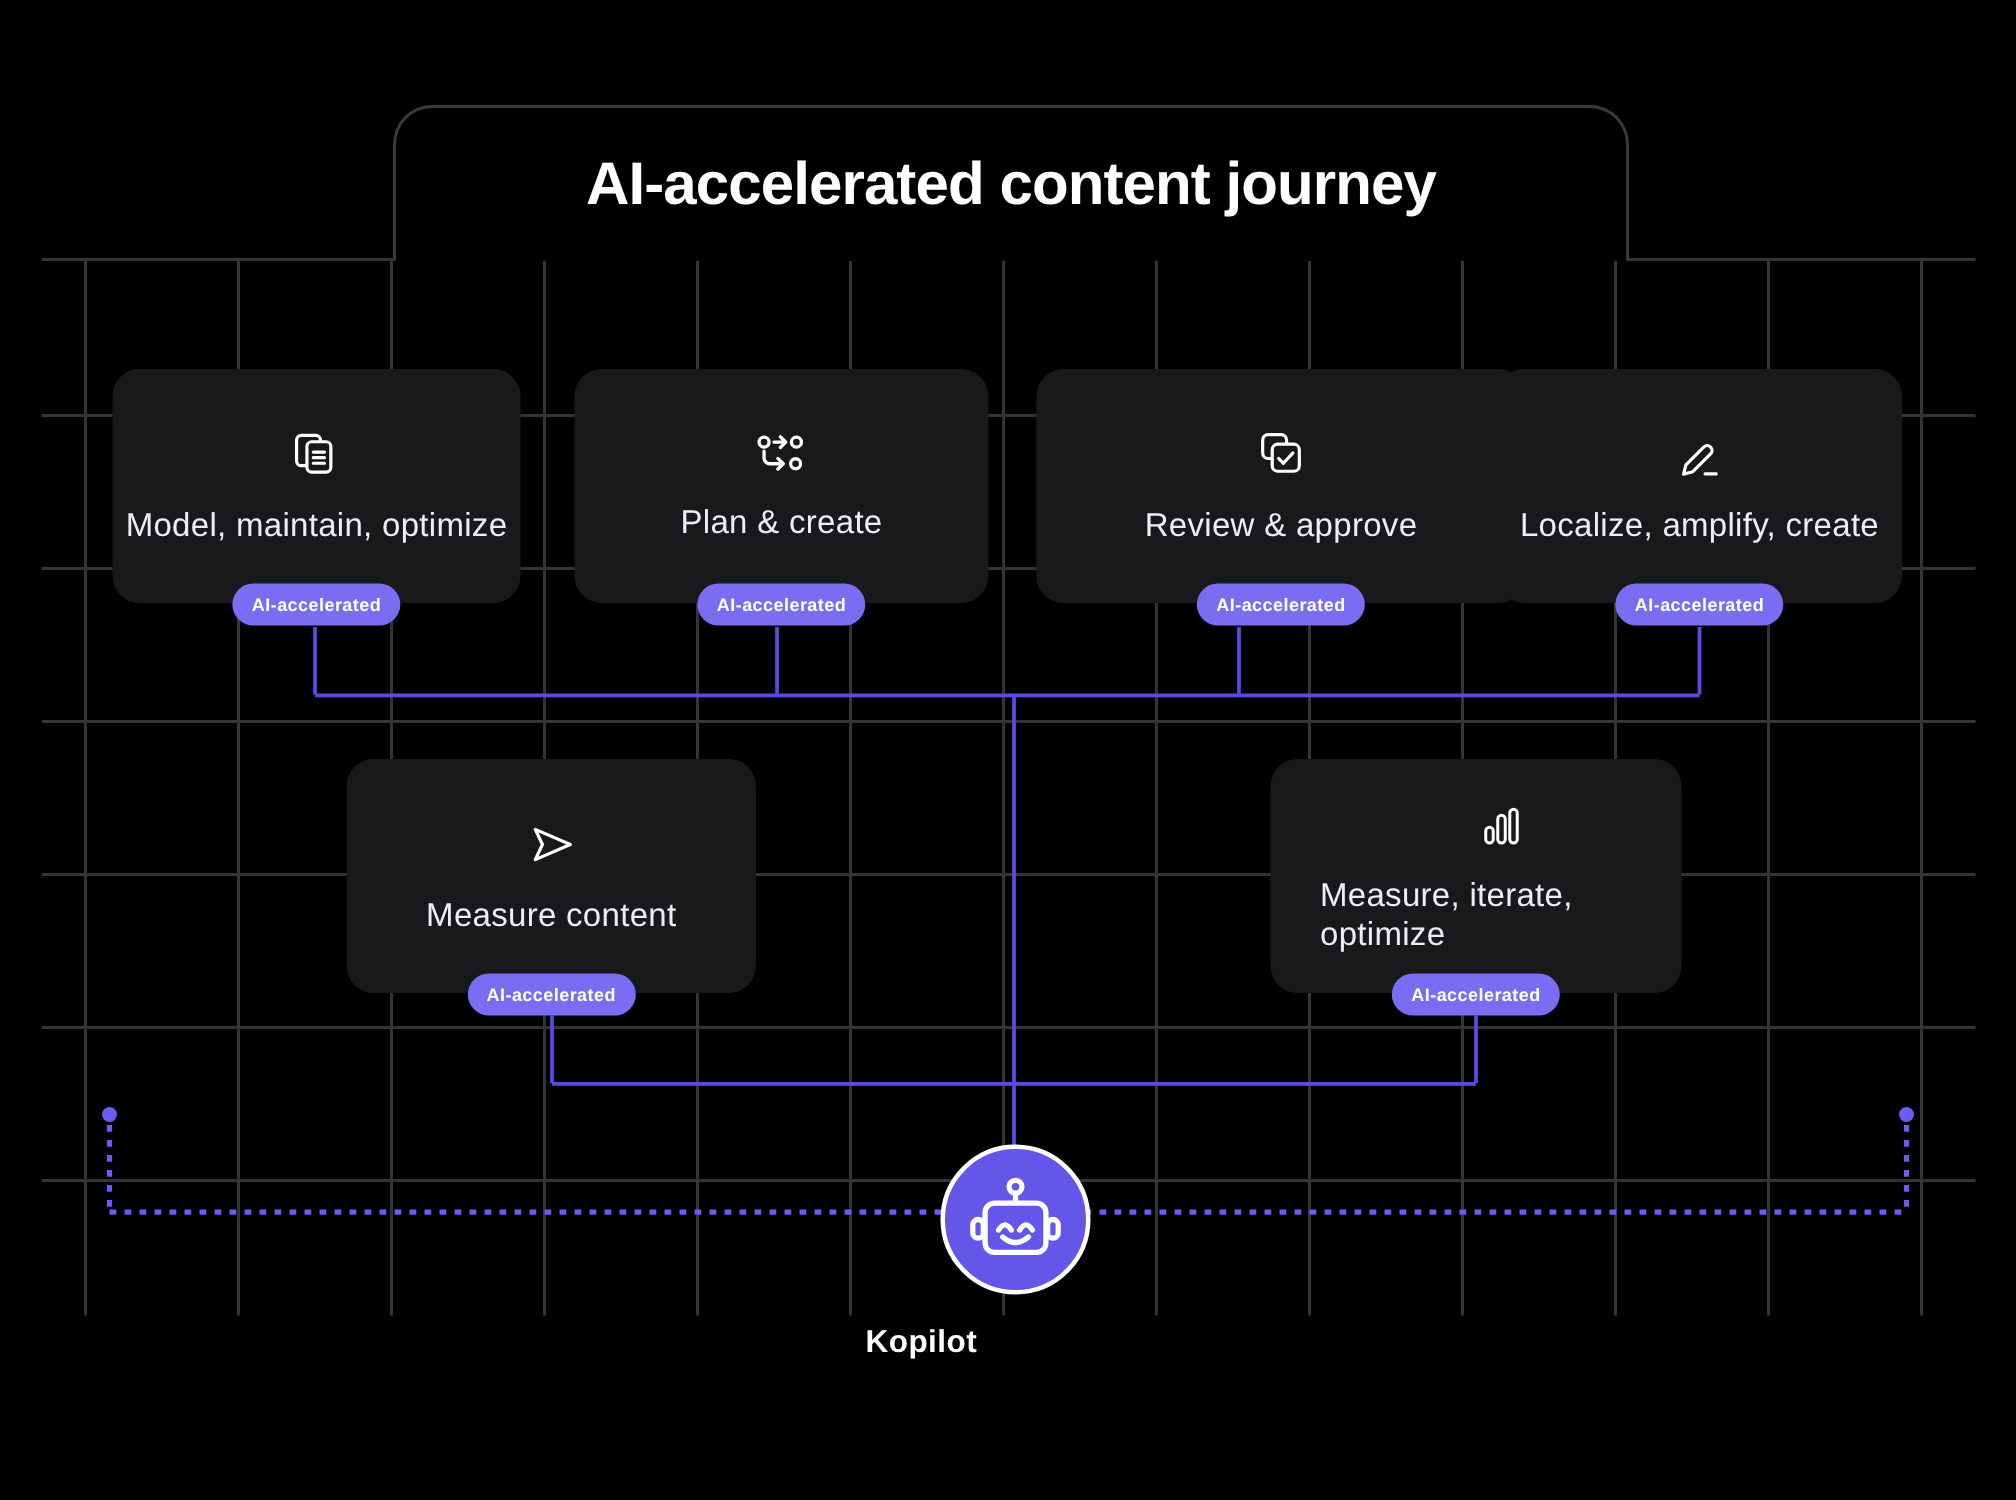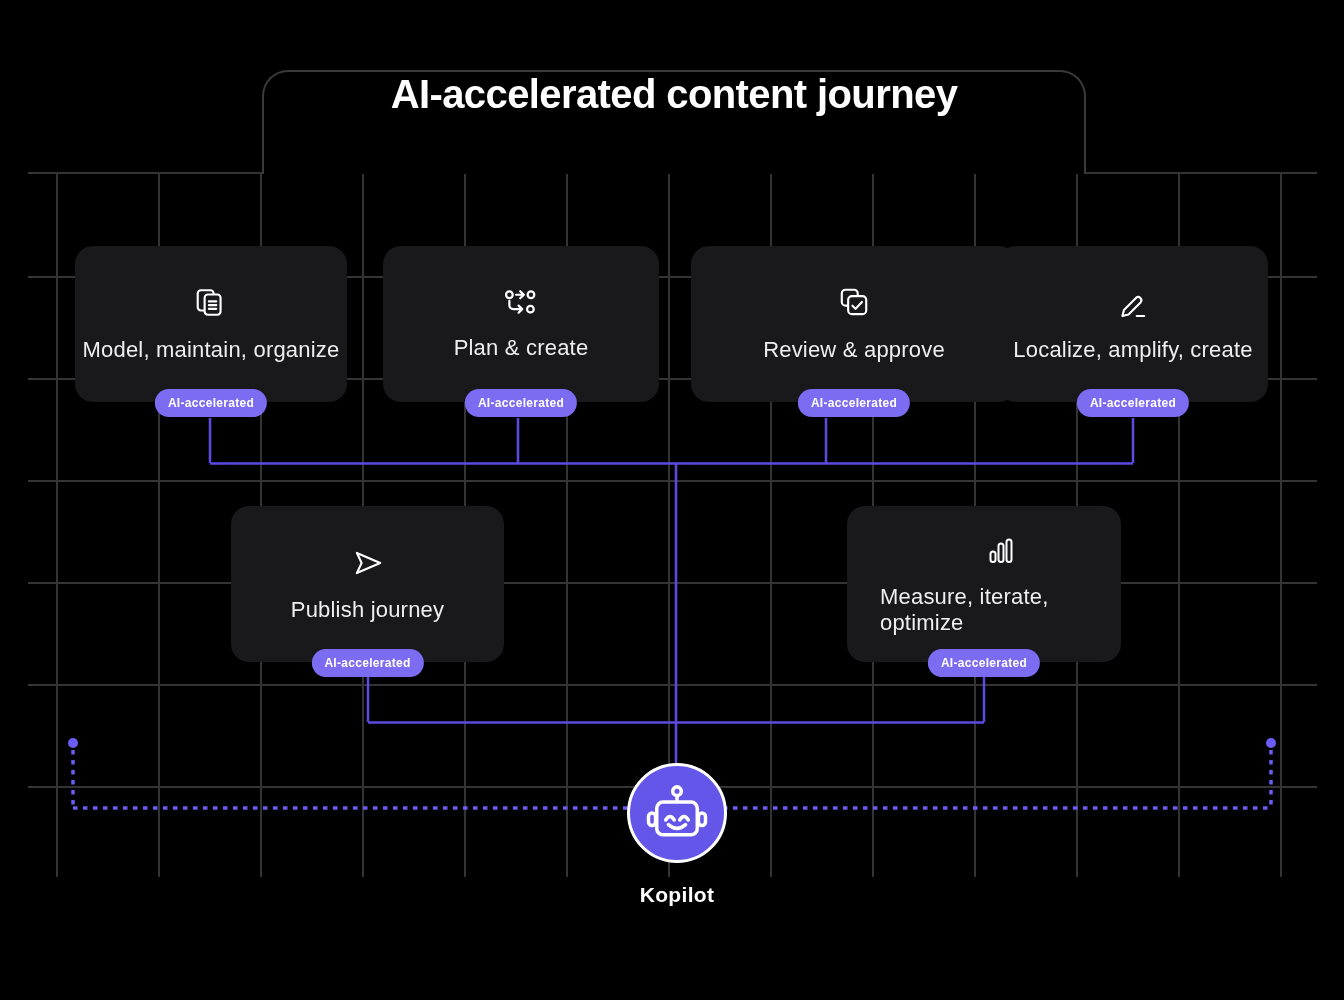--- a/index.html
+++ b/index.html
@@ -11,21 +11,21 @@
   svg.layer{position:absolute;left:0;top:0;}
   .gridline{stroke:var(--grid-line,#343434);stroke-width:2;}
   .conn{stroke:var(--connector,#5b4be2);stroke-width:2.5;fill:none;}
   .dash{stroke:var(--dashed,#6a5cf5);stroke-width:3.5;fill:none;stroke-dasharray:4.5 5.5;}
   .dot{fill:var(--dashed,#6a5cf5);}
 
   .title-box{
     position:absolute;left:262px;top:70px;width:824px;height:104px;box-sizing:border-box;
     border:2px solid var(--title-border,#3a3a3a);border-bottom:none;
     border-radius:26px 26px 0 0;
-    display:flex;align-items:flex-start;justify-content:center;
+    display:flex;align-items:center;justify-content:center;
     background:var(--background,#000);
   }
   .title-box h1{
     margin:0;color:var(--title-text,#fff);font-size:40px;font-weight:bold;letter-spacing:-0.6px;
   }
 
   .card{
     position:absolute;height:156px;box-sizing:border-box;
     background:var(--card-bg,#19181b);border-radius:18px;
     display:flex;flex-direction:column;align-items:center;justify-content:center;gap:17px;
@@ -51,21 +51,21 @@
 
   .kopilot{
     position:absolute;left:627px;top:763px;width:100px;height:100px;box-sizing:border-box;
     border-radius:50%;background:var(--robot-bg,#6456e9);
     border:3px solid var(--robot-ring,#fff);
     display:flex;align-items:center;justify-content:center;
   }
   .rstroke{stroke:#fff;stroke-width:4.5;fill:none;stroke-linecap:round;stroke-linejoin:round;}
   .rfill{fill:var(--robot-bg,#6456e9);}
   .kopilot-label{
-    position:absolute;left:577px;top:883px;width:200px;text-align:center;
+    position:absolute;left:577px;top:883px;width:200px;text-align:left;
     color:#fff;font-size:21px;font-weight:bold;letter-spacing:0.3px;
   }
 </style>
 </head>
 <body>
 
 <svg class="layer" width="1344" height="1000" viewBox="0 0 1344 1000">
   <g>
     <path class="gridline" d="M28 173 H1317 M28 277 H1317 M28 379 H1317 M28 481 H1317 M28 583 H1317 M28 685 H1317 M28 787 H1317"></path>
     <path class="gridline" d="M57 173 V877 M159 173 V877 M261 173 V877 M363 173 V877 M465 173 V877 M567 173 V877 M669 173 V877 M771 173 V877 M873 173 V877 M975 173 V877 M1077 173 V877 M1179 173 V877 M1281 173 V877"></path>
@@ -87,21 +87,21 @@
 <div class="title-box">
   <h1>AI-accelerated content journey</h1>
 </div>
 
 <div class="card" id="card-0">
   <svg width="34" height="34" viewBox="0 0 32 32">
     <rect class="stroke" x="3.5" y="4" width="15" height="19" rx="3"></rect>
     <rect class="stroke fillbg" x="10" y="8" width="15" height="19" rx="3"></rect>
     <path class="stroke" d="M14 14.5 H21 M14 18 H21 M14 21.5 H21"></path>
   </svg>
-  <div class="label">Model, maintain, organize</div>
+  <div class="label">Model, maintain, optimize</div>
   <div class="badge">AI-accelerated</div>
 </div>
 
 <div class="card" id="card-1">
   <svg width="36" height="31" viewBox="0 0 32 28">
     <circle class="stroke" cx="5.5" cy="7" r="3"></circle>
     <path class="stroke" d="M11.5 7 H18.3 M15.3 3.8 L18.6 7 L15.3 10.2"></path>
     <circle class="stroke" cx="25" cy="7" r="3"></circle>
     <path class="stroke" d="M5.5 12.5 V16.5 a3.5 3.5 0 0 0 3.5 3.5 H16.8 M13.8 16.8 L17.1 20 L13.8 23.2"></path>
     <circle class="stroke" cx="24.5" cy="20" r="3"></circle>
@@ -126,21 +126,21 @@
     <path class="stroke" d="M19.5 28.2 H26.5"></path>
   </svg>
   <div class="label">Localize, amplify, create</div>
   <div class="badge">AI-accelerated</div>
 </div>
 
 <div class="card" id="card-4">
   <svg width="36" height="34" viewBox="0 0 32 32">
     <path class="stroke" d="M5.5 6.5 L27.5 16 L5.5 25.5 L10 16 Z"></path>
   </svg>
-  <div class="label">Publish journey</div>
+  <div class="label">Measure content</div>
   <div class="badge">AI-accelerated</div>
 </div>
 
 <div class="card" id="card-5">
   <svg width="32" height="34" viewBox="0 0 32 32">
     <rect class="stroke" x="5.5" y="17.5" width="5" height="10.5" rx="2.5"></rect>
     <rect class="stroke" x="13.5" y="9.5" width="5" height="18.5" rx="2.5"></rect>
     <rect class="stroke" x="21.5" y="5.5" width="5" height="22.5" rx="2.5"></rect>
   </svg>
   <div class="label">Measure, iterate, optimize</div>

